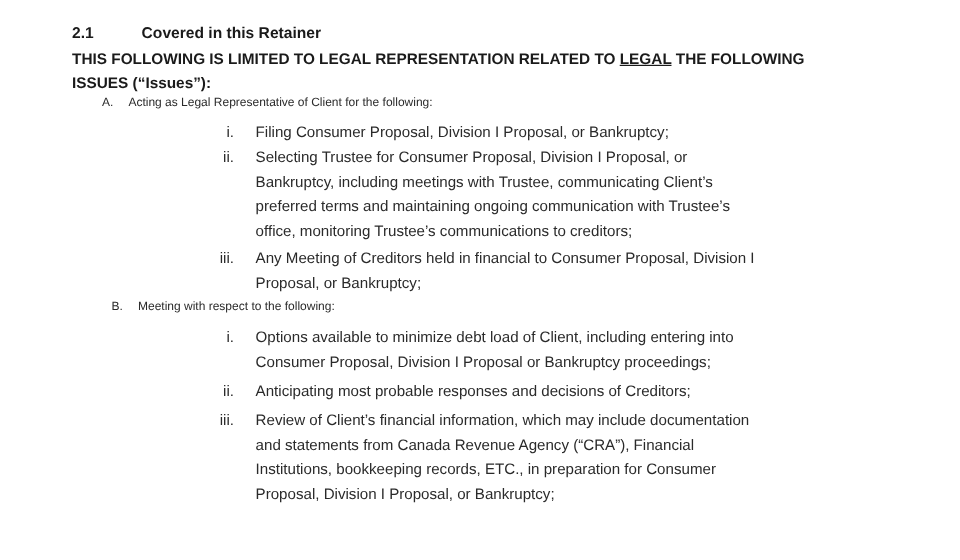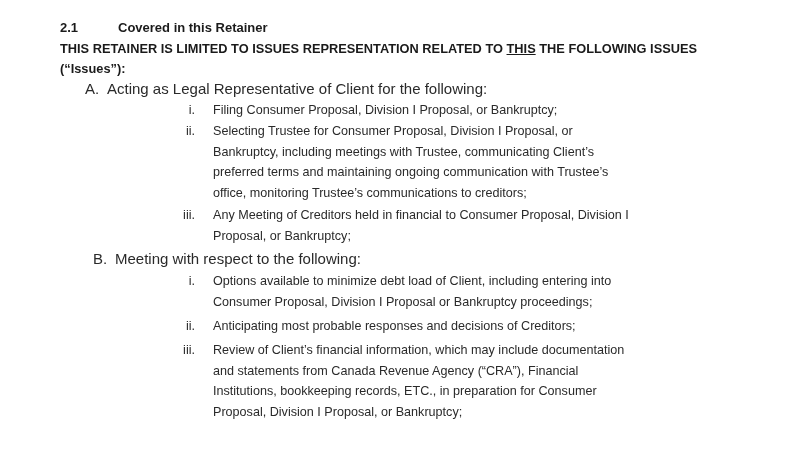--- a/index.html
+++ b/index.html
@@ -19,21 +19,21 @@
     position: absolute; left: 60px; top: 20px;
     font-weight: bold; font-size: 13px; color: #1a1a1a;
   }
   .heading .num { display: inline-block; width: 58px; }
   .intro {
     position: absolute; left: 60px; top: 39px; width: 640px;
     font-weight: bold; font-size: 12.8px; line-height: 20px; color: #1a1a1a;
   }
   .intro u { text-decoration: underline; }
   .sec-label {
-    position: absolute; font-size: 15px; color: #2a2a2a;
+    position: absolute; font-size: 10px; color: #2a2a2a;
   }
   .sec-label .letter { display: inline-block; width: 22px; }
   .item {
     position: absolute; left: 165px; width: 520px;
     line-height: 20.5px; font-size: 12.6px; color: #2a2a2a;
   }
   .item .roman {
     position: absolute; left: 0; top: 0; width: 30px; text-align: right;
   }
   .item .txt {
@@ -43,21 +43,21 @@
 </head>
 <body>
 
 <div class="page">
 
   <div class="heading">
     <span class="num">2.1</span><span>Covered in this Retainer</span>
   </div>
 
   <div class="intro">
-    <span>THIS RETAINER IS LIMITED TO ISSUES REPRESENTATION RELATED TO </span><u>THIS</u><span> THE FOLLOWING ISSUES (“Issues”):</span>
+    <span>THIS FOLLOWING IS LIMITED TO LEGAL REPRESENTATION RELATED TO </span><u>LEGAL</u><span> THE FOLLOWING ISSUES (“Issues”):</span>
   </div>
 
   <div class="sec-label" style="left:85px; top:80px;">
     <span class="letter">A.</span><span>Acting as Legal Representative of Client for the following:</span>
   </div>
 
   <div class="item" style="top:100px;">
     <span class="roman">i.</span>
     <span class="txt">Filing Consumer Proposal, Division I Proposal, or Bankruptcy;</span>
   </div>

